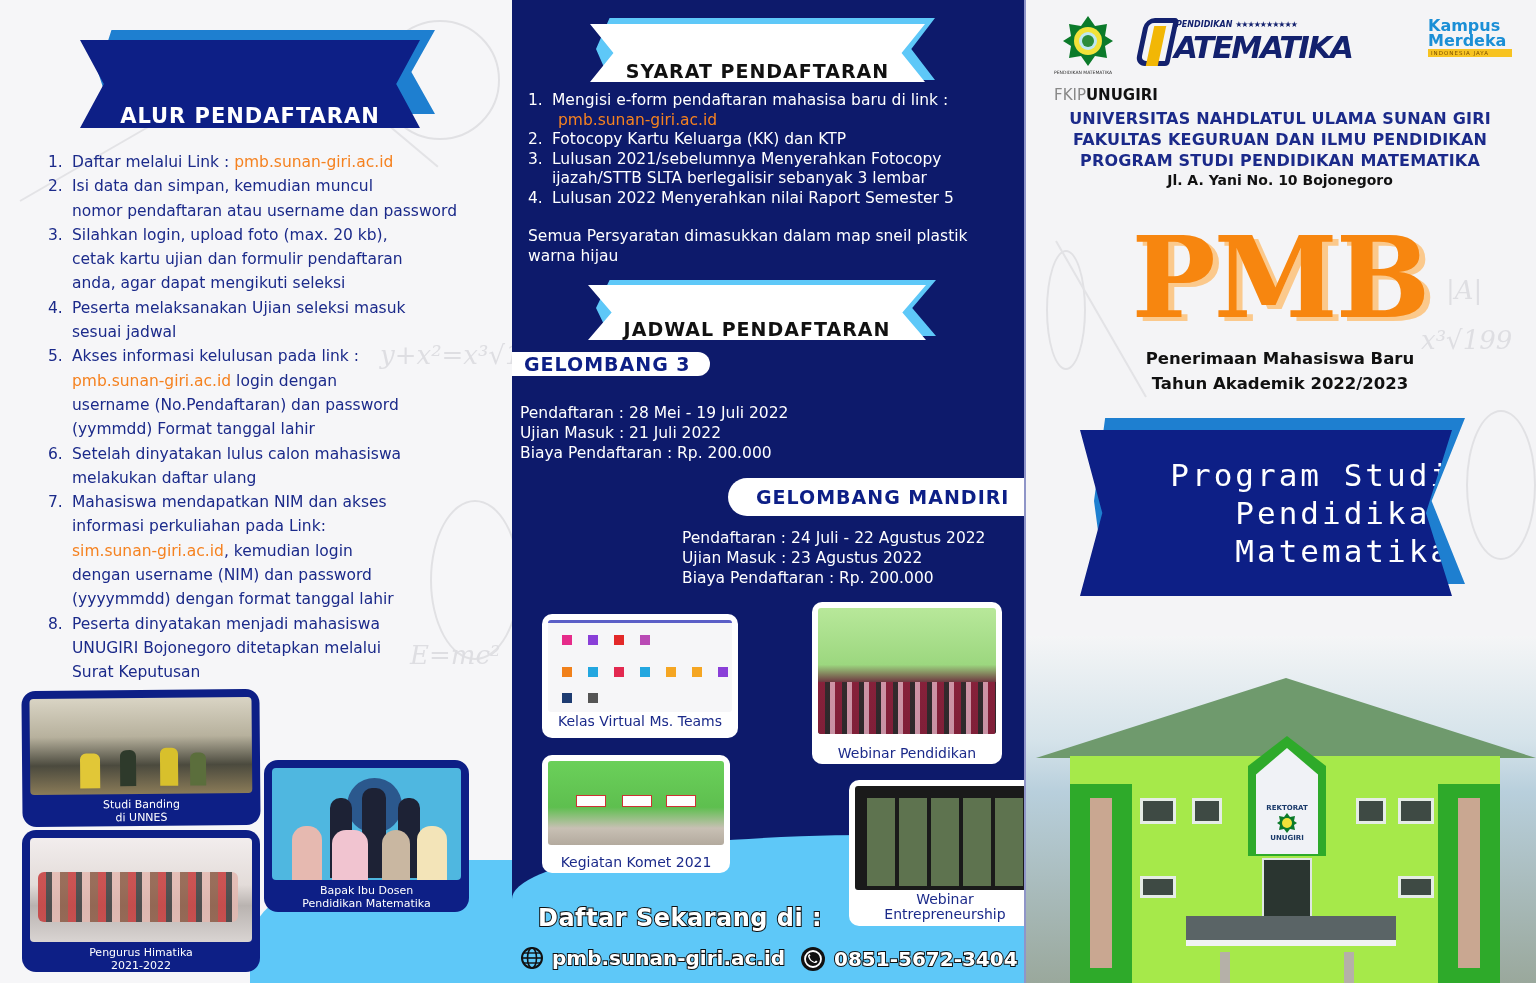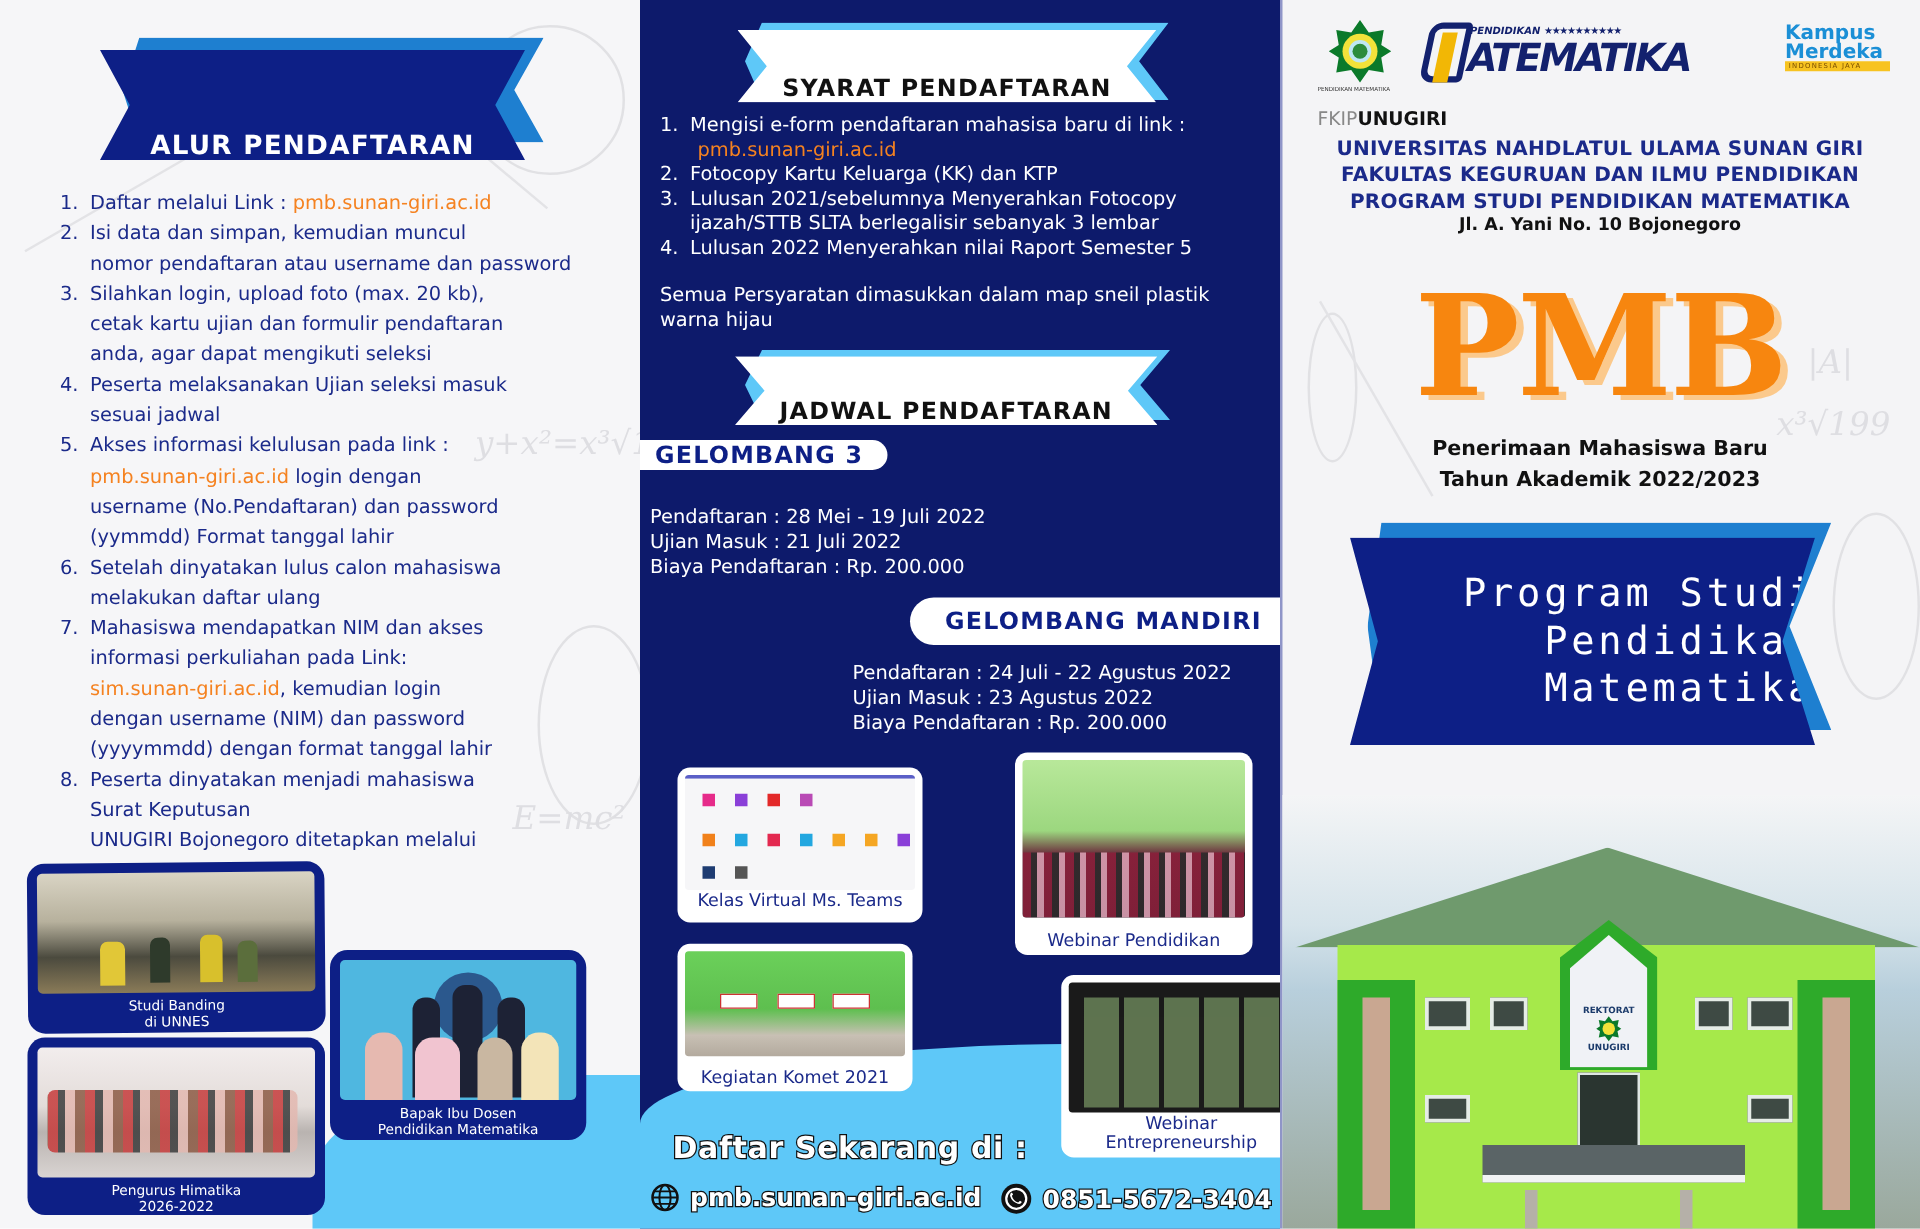--- a/index.html
+++ b/index.html
@@ -124,22 +124,22 @@
         <div>informasi perkuliahan pada Link:</div>
         <div><span class="orange">sim.sunan-giri.ac.id</span><span>, kemudian login</span></div>
         <div>dengan username (NIM) dan password</div>
         <div>(yyyymmdd) dengan format tanggal lahir</div>
       </div>
     </div>
     <div class="item">
       <span class="num">8.</span>
       <div>
         <div>Peserta dinyatakan menjadi mahasiswa</div>
+        <div>UNUGIRI Bojonegoro ditetapkan melalui</div>
         <div>Surat Keputusan</div>
-        <div>UNUGIRI Bojonegoro ditetapkan melalui</div>
       </div>
     </div>
   </div>
 
   <div class="wave" style="left:250px;top:860px;width:300px;height:140px;border-radius:60% 0 0 0;"></div>
 
   <div class="photo-card" style="left:22px;top:690px;width:238px;height:136px;transform:rotate(-0.5deg);">
     <div class="photo" style="height:96px;background:linear-gradient(180deg,#d9d4c4 0%,#b7b19d 40%,#4b4a3e 70%,#8a7b58 100%);">
       <div style="position:absolute;left:50px;top:55px;width:20px;height:35px;background:#e1c737;border-radius:6px 6px 0 0;"></div>
       <div style="position:absolute;left:130px;top:50px;width:18px;height:38px;background:#d8c02c;border-radius:6px 6px 0 0;"></div>
@@ -163,21 +163,21 @@
     </div>
     <div class="photo-caption">Bapak Ibu Dosen</div>
     <div class="photo-caption" style="margin-top:0;">Pendidikan Matematika</div>
   </div>
 
   <div class="photo-card" style="left:22px;top:830px;width:238px;height:142px;">
     <div class="photo" style="height:104px;background:linear-gradient(180deg,#f2eded 0%,#e3dcd9 45%,#b9b3b0 65%,#d9d4d2 100%);">
       <div style="position:absolute;left:8px;top:34px;width:200px;height:50px;background:repeating-linear-gradient(90deg,#c63b3b 0 8px,#3b3b3b 8px 14px,#e3b8b0 14px 22px,#8c5a44 22px 30px);border-radius:6px;opacity:0.85;"></div>
     </div>
     <div class="photo-caption">Pengurus Himatika</div>
-    <div class="photo-caption" style="margin-top:0;">2026-2022</div>
+    <div class="photo-caption" style="margin-top:0;">2021-2022</div>
   </div>
 </div>
 
 <div id="panel-mid" class="panel">
 
   <div class="wave" style="left:0;top:835px;width:512px;height:160px;border-radius:70% 0 0 0 / 40% 0 0 0;"></div>
 </div>
 
 <div class="ribbon" style="left:590px;top:18px;width:345px;height:66px;">
   <div class="back" style="left:6px;top:0;width:339px;height:62px;background:#5ec8f8;"></div>

